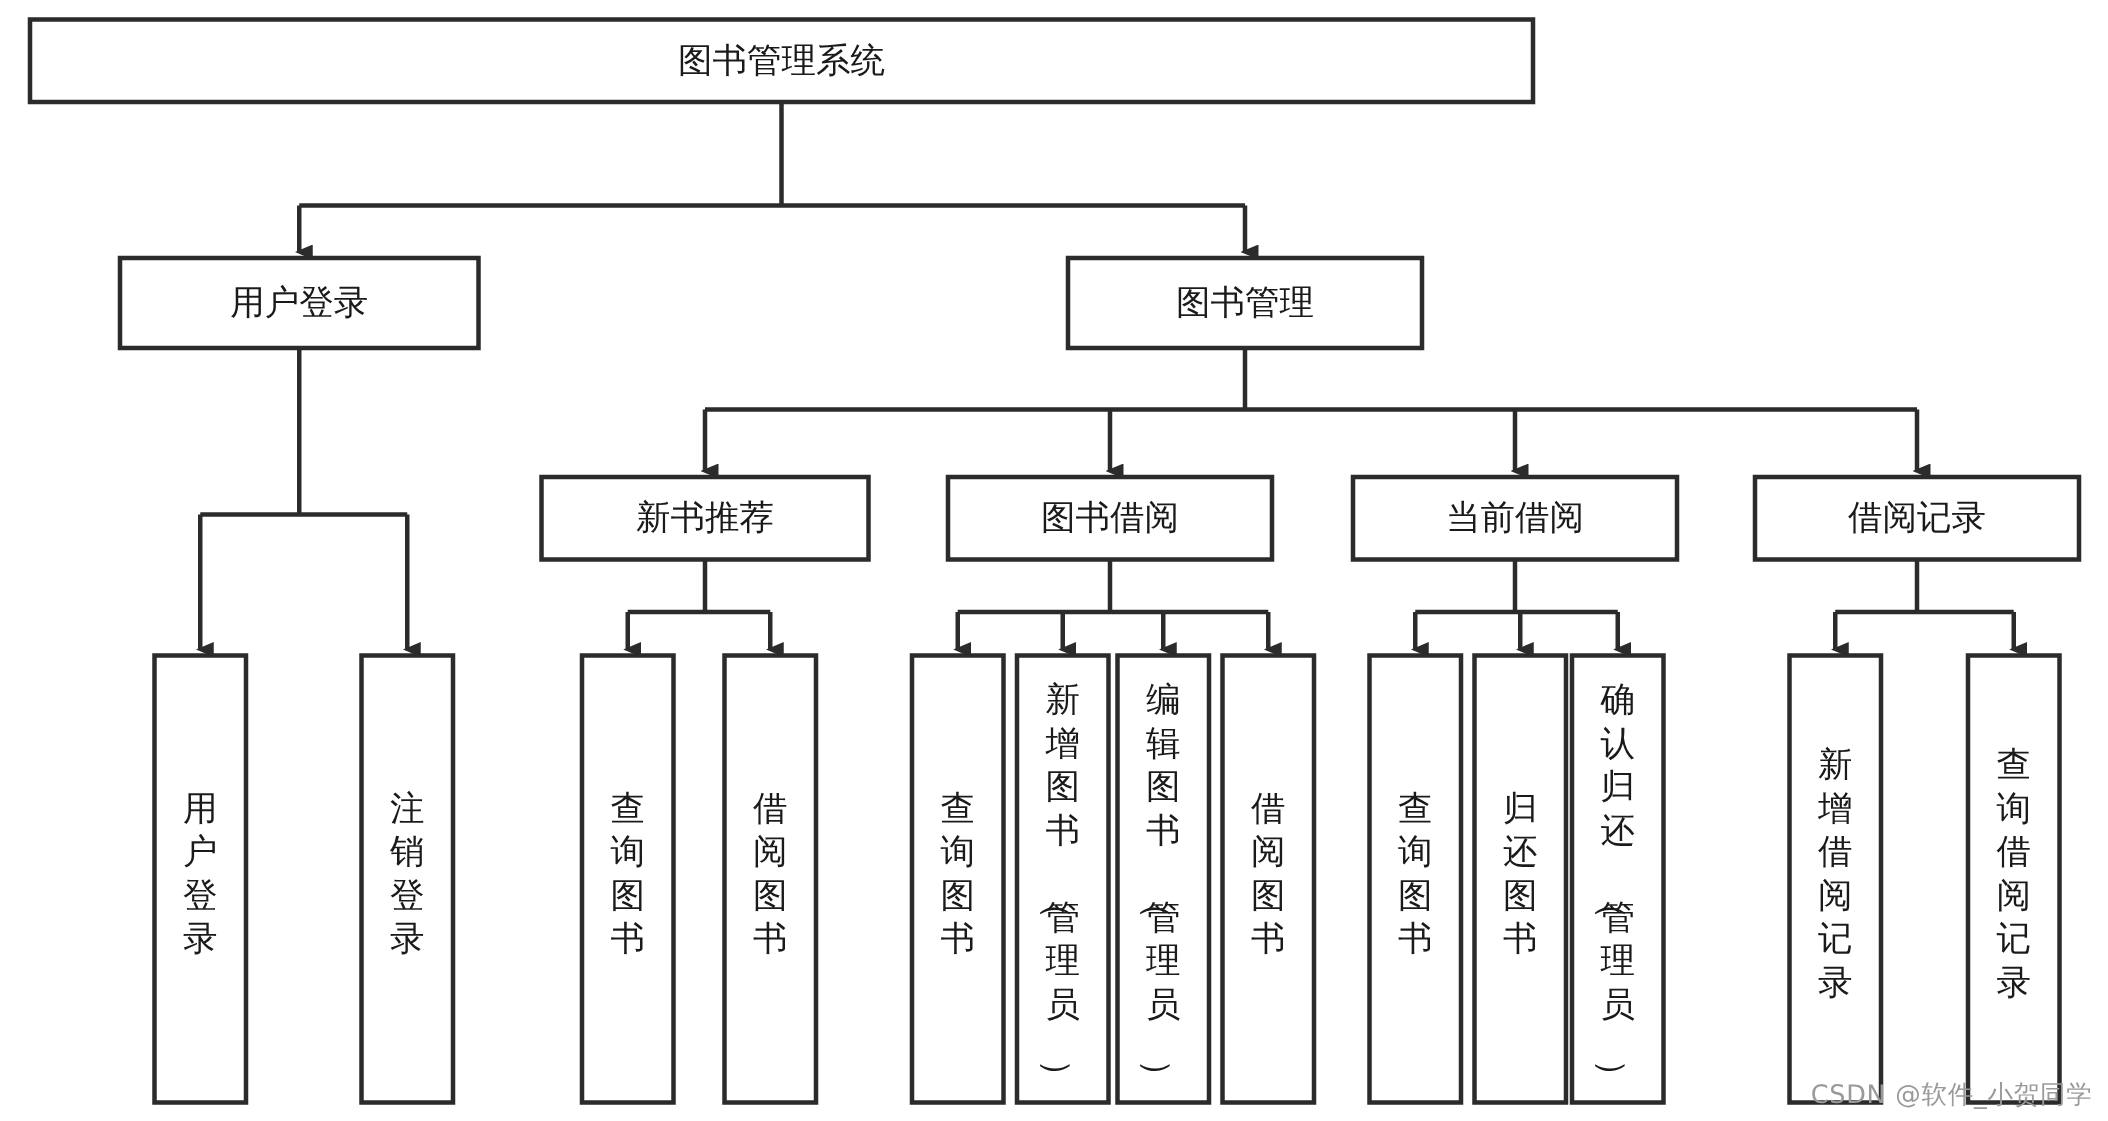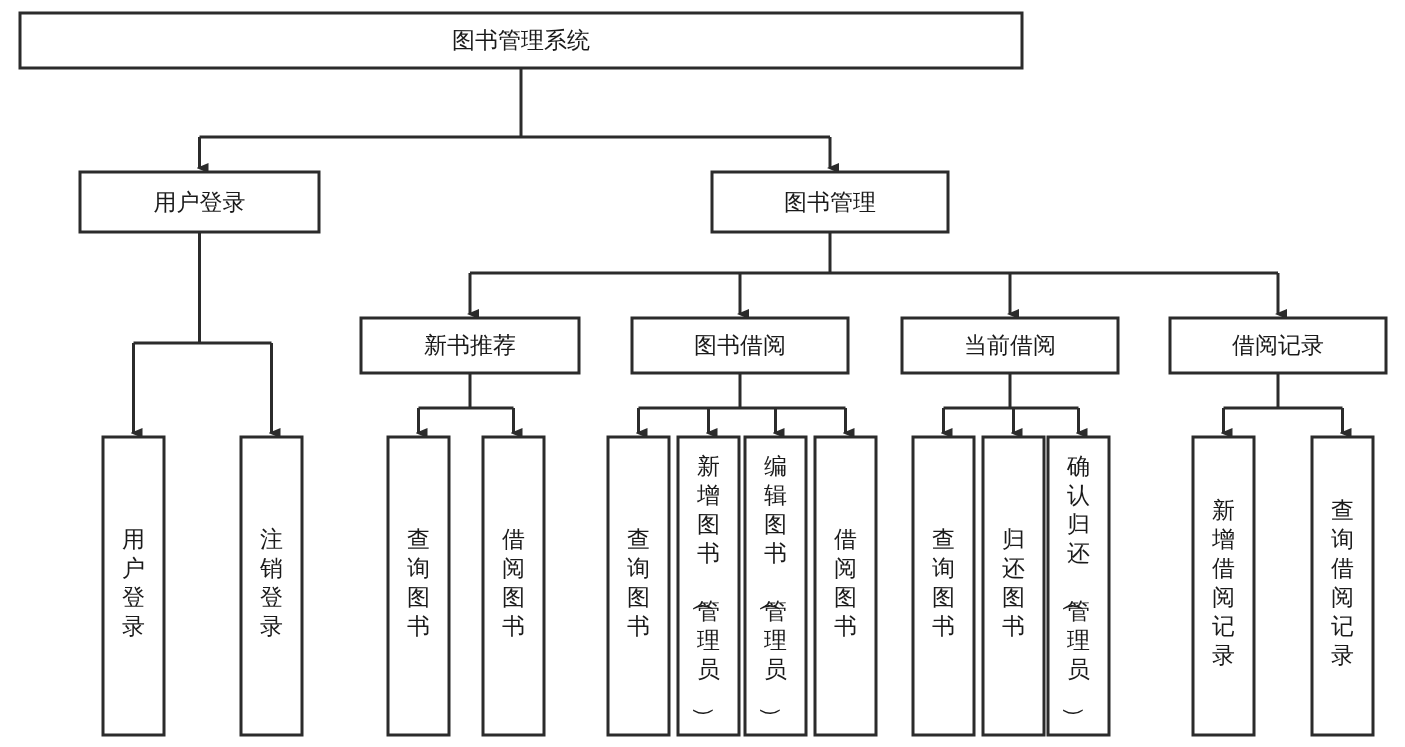--- a/index.html
+++ b/index.html
@@ -197,13 +197,14 @@
         <g>
           <rect x="1193" y="437" width="61" height="298" class="node-rect"></rect>
           <text x="1223.5" y="517.5" class="node-label-vert"><tspan x="1223.5" dy="0">新</tspan><tspan x="1223.5" dy="29">增</tspan><tspan x="1223.5" dy="29">借</tspan><tspan x="1223.5" dy="29">阅</tspan><tspan x="1223.5" dy="29">记</tspan><tspan x="1223.5" dy="29">录</tspan></text>
         </g>
         <g>
           <rect x="1312" y="437" width="61" height="298" class="node-rect"></rect>
           <text x="1342.5" y="517.5" class="node-label-vert"><tspan x="1342.5" dy="0">查</tspan><tspan x="1342.5" dy="29">询</tspan><tspan x="1342.5" dy="29">借</tspan><tspan x="1342.5" dy="29">阅</tspan><tspan x="1342.5" dy="29">记</tspan><tspan x="1342.5" dy="29">录</tspan></text>
         </g>
       </g>
   </svg>
+  <div class="watermark">CSDN @软件_小贺同学</div>
 </div>
 
 </body></html>

